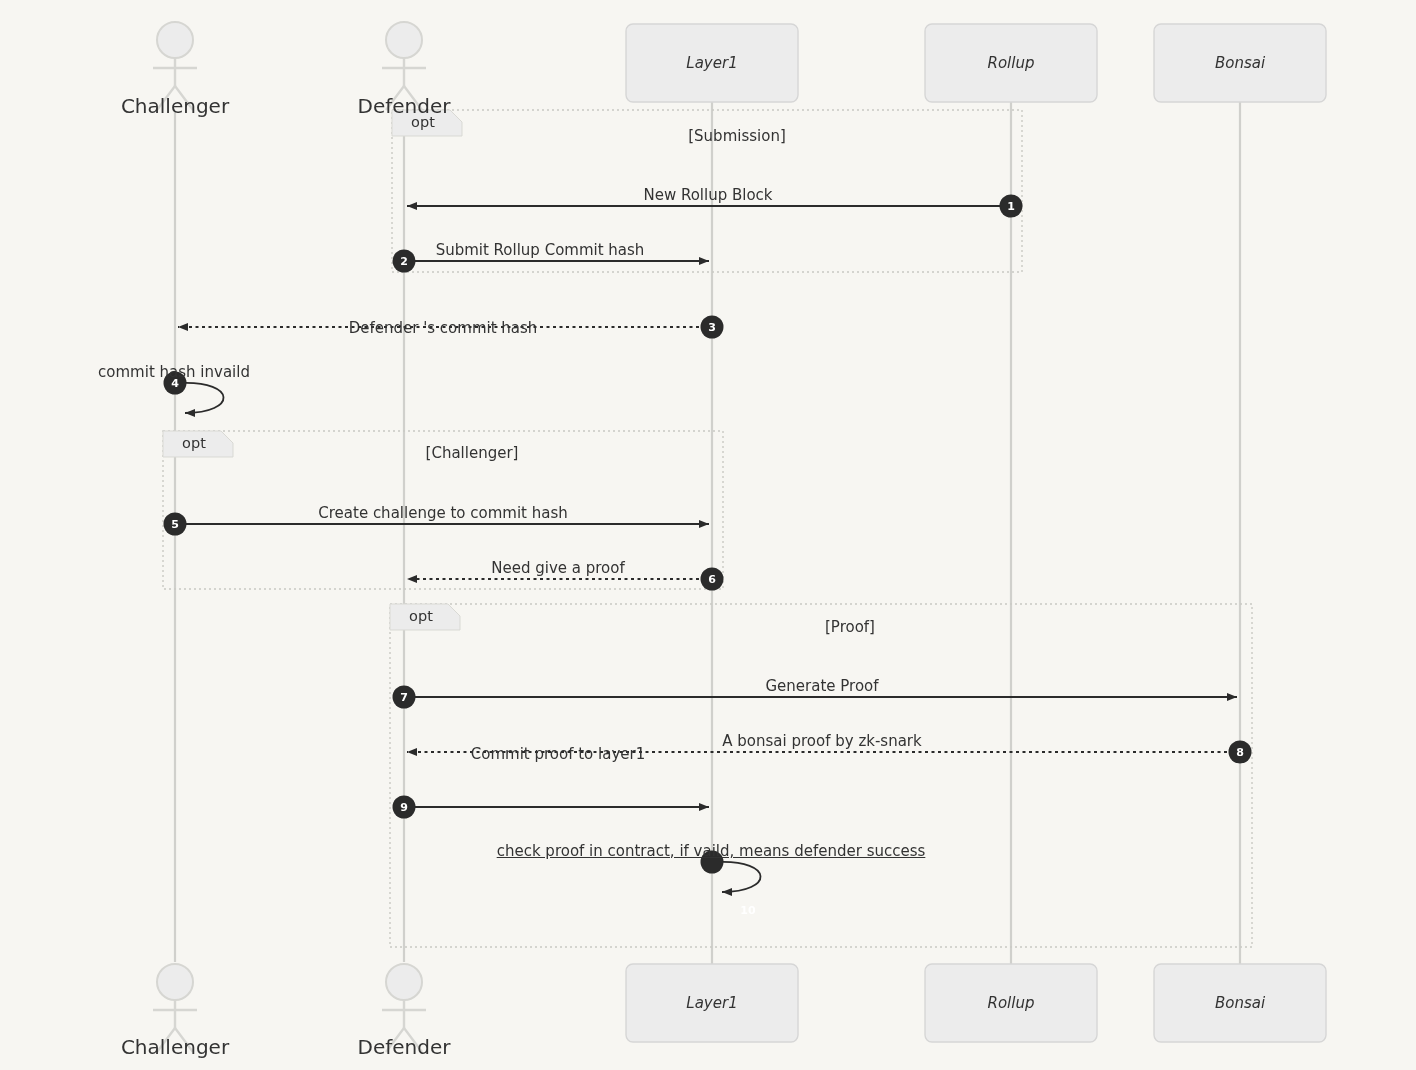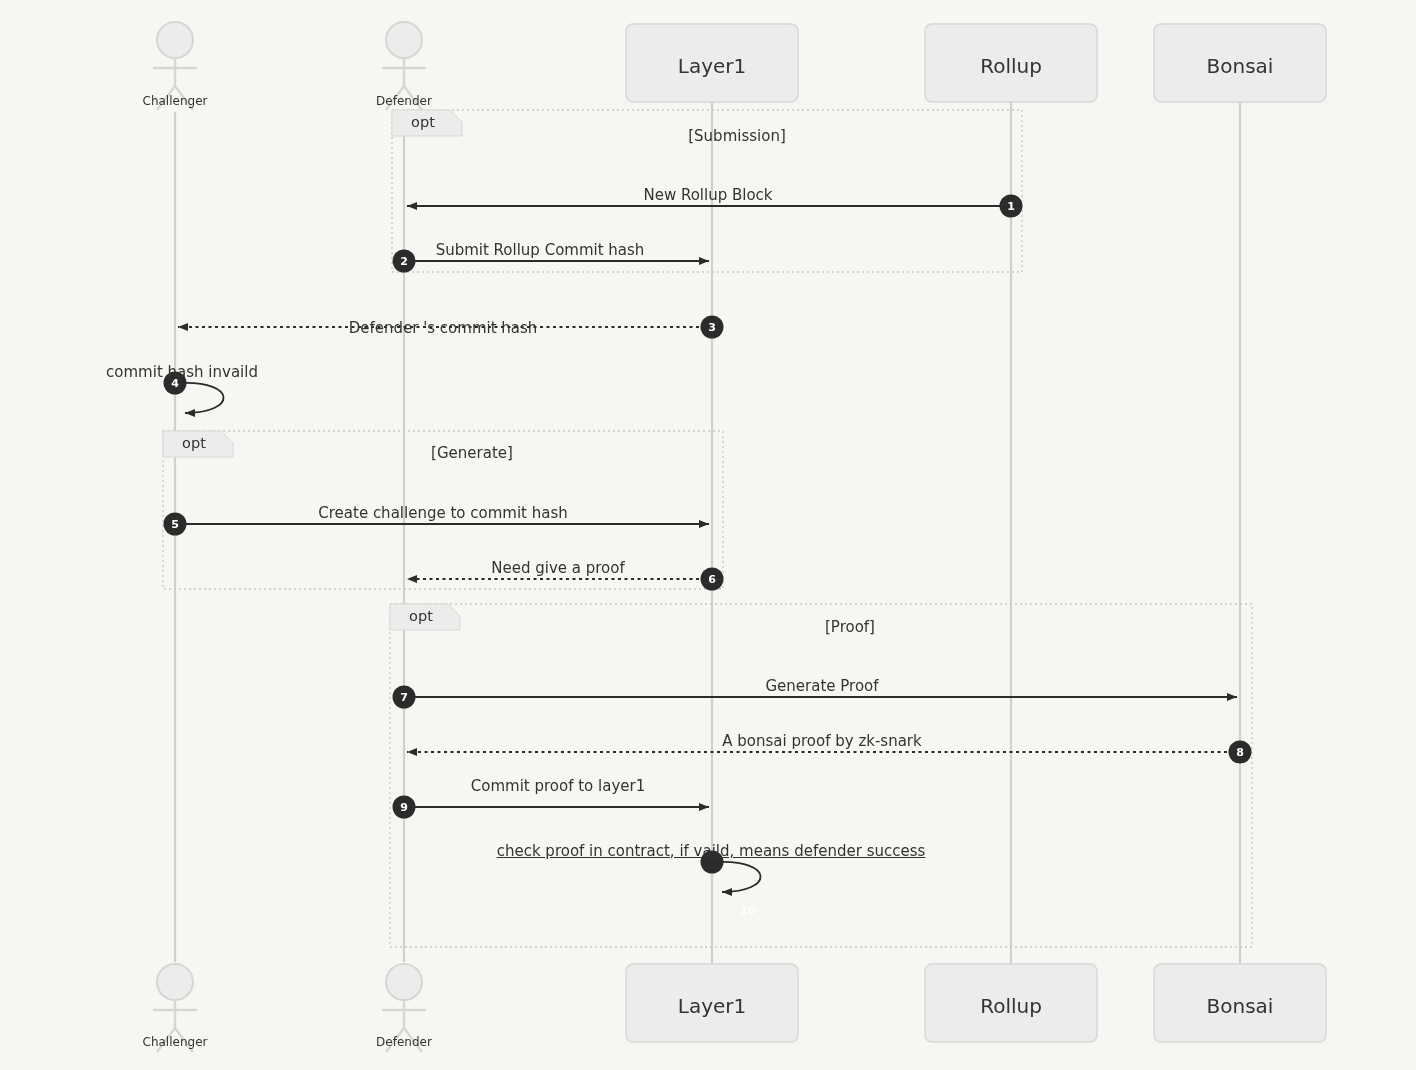--- a/index.html
+++ b/index.html
@@ -13,22 +13,22 @@
   #svg{position:absolute;left:0;top:0;width:1416px;height:1070px;}
 
   .lbl{
     position:absolute;
     font-size:15px;
     color:#333333;
     white-space:nowrap;
     transform:translateX(-50%);
     text-align:center;
   }
-  .actor-name{font-size:12px;color:#333;}
-  .box-name{font-size:20px;color:#333;}
+  .actor-name{font-size:20px;color:#333;}
+  .box-name{font-size:15px;color:#333;font-style:italic;}
   .msg-text{font-size:15px;color:#333;}
   .opt-title{font-size:15px;color:#333;}
   .opt-kw{font-size:14.5px;color:#333;}
   .badge-num{
     position:absolute;
     font-size:11px;
     font-weight:bold;
     color:#ffffff;
     transform:translate(-50%,-50%);
     white-space:nowrap;
@@ -119,47 +119,47 @@
         <line x1="404" y1="807" x2="709" y2="807" stroke="#2b2b2b" stroke-width="1.8" marker-end="url(#arrowSolid)"></line>
         <circle cx="404" cy="807" r="11.5" fill="#2b2b2b"></circle>
         <path d="M 718 862 C 774 860, 774 892, 722 892" fill="none" stroke="#2b2b2b" stroke-width="1.8" marker-end="url(#arrowSolid)"></path>
         <circle cx="712" cy="862" r="11.5" fill="#2b2b2b"></circle>
       </g>
   </svg>
   <div id="layer-html">
       <div class="lbl opt-kw" style="left: 423px; top: 114px;">opt</div>
       <div class="lbl opt-title" style="left: 737px; top: 127px;">[Submission]</div>
       <div class="lbl opt-kw" style="left: 194px; top: 435px;">opt</div>
-      <div class="lbl opt-title" style="left: 472px; top: 444px;">[Generate]</div>
+      <div class="lbl opt-title" style="left: 472px; top: 444px;">[Challenger]</div>
       <div class="lbl opt-kw" style="left: 421px; top: 608px;">opt</div>
       <div class="lbl opt-title" style="left: 850px; top: 618px;">[Proof]</div>
       <div class="lbl actor-name" style="left: 175px; top: 94px;">Challenger</div>
       <div class="lbl actor-name" style="left: 404px; top: 94px;">Defender</div>
       <div class="lbl box-name" style="left: 712px; top: 54px;">Layer1</div>
       <div class="lbl box-name" style="left: 1011px; top: 54px;">Rollup</div>
       <div class="lbl box-name" style="left: 1240px; top: 54px;">Bonsai</div>
       <div class="lbl actor-name" style="left: 175px; top: 1035px;">Challenger</div>
       <div class="lbl actor-name" style="left: 404px; top: 1035px;">Defender</div>
       <div class="lbl box-name" style="left: 712px; top: 994px;">Layer1</div>
       <div class="lbl box-name" style="left: 1011px; top: 994px;">Rollup</div>
       <div class="lbl box-name" style="left: 1240px; top: 994px;">Bonsai</div>
       <div class="badge-num" style="left: 1011px; top: 206px;">1</div>
       <div class="lbl msg-text" style="left: 708px; top: 186px; text-align: center;">New Rollup Block</div>
       <div class="badge-num" style="left: 404px; top: 261px;">2</div>
       <div class="lbl msg-text" style="left: 540px; top: 241px;">Submit Rollup Commit hash</div>
       <div class="badge-num" style="left: 712px; top: 327px;">3</div>
       <div class="lbl msg-text" style="left: 443px; top: 319px;">Defender 's commit hash</div>
       <div class="badge-num" style="left: 175px; top: 383px;">4</div>
-      <div class="lbl msg-text" style="left: 174px; top: 363px; margin-left: 8px;">commit hash invaild</div>
+      <div class="lbl msg-text" style="left: 174px; top: 363px;">commit hash invaild</div>
       <div class="badge-num" style="left: 175px; top: 524px;">5</div>
       <div class="lbl msg-text" style="left: 443px; top: 504px;">Create challenge to commit hash</div>
       <div class="badge-num" style="left: 712px; top: 579px;">6</div>
       <div class="lbl msg-text" style="left: 558px; top: 559px;">Need give a proof</div>
       <div class="badge-num" style="left: 404px; top: 697px;">7</div>
       <div class="lbl msg-text" style="left: 822px; top: 677px;">Generate Proof</div>
       <div class="badge-num" style="left: 1240px; top: 752px;">8</div>
       <div class="lbl msg-text" style="left: 822px; top: 732px;">A bonsai proof by zk-snark</div>
       <div class="badge-num" style="left: 404px; top: 807px;">9</div>
-      <div class="lbl msg-text" style="left: 558px; top: 777px;">Commit proof to layer1</div>
+      <div class="lbl msg-text" style="left: 558px; top: 745px;">Commit proof to layer1</div>
       <div class="badge-num" style="left: 712px; top: 910px; margin-left: 36px;">10</div>
       <div class="lbl msg-text" style="left: 711px; top: 842px; text-decoration: underline;">check proof in contract, if vaild, means defender success</div>
     </div>
 </div>
 
 </body></html>

